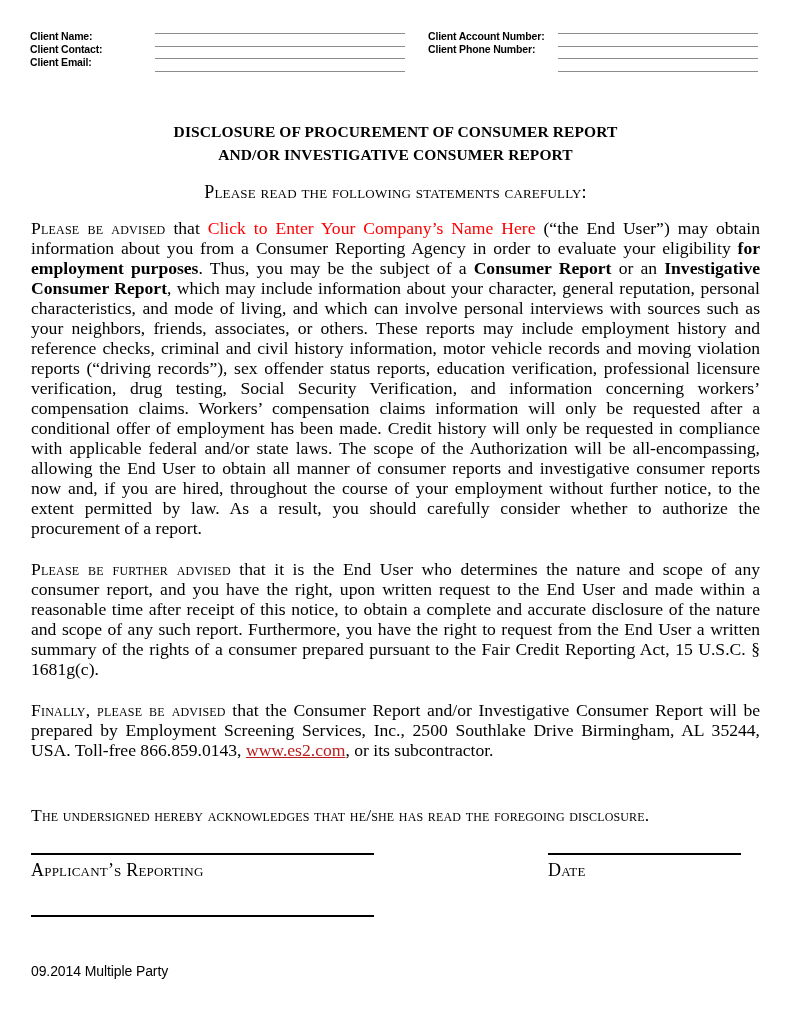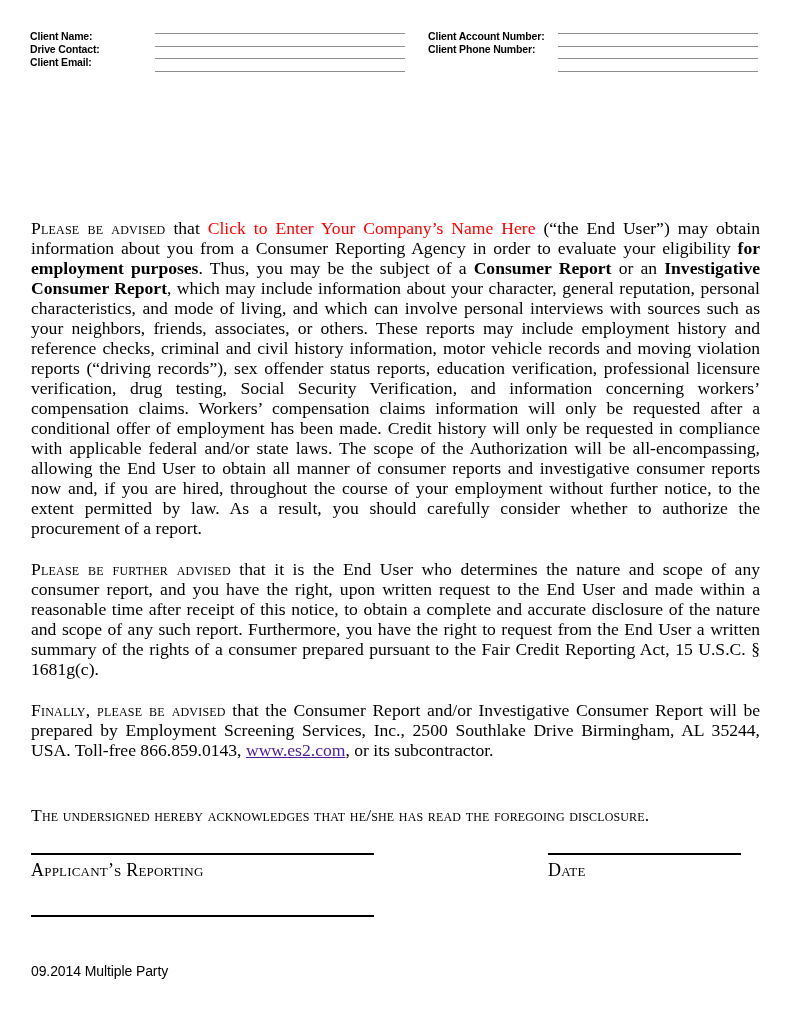--- a/index.html
+++ b/index.html
@@ -106,21 +106,21 @@
   }
   p.para:last-child { margin-bottom: 0; }
 
   .sc {
     font-variant: small-caps;
     letter-spacing: 0.2px;
   }
   .b { font-weight: bold; }
   .red { color: #ff0000; }
   .link {
-    color: #4c1d95;
+    color: #b91c1c;
     text-decoration: underline;
   }
 
   .ack {
     position: absolute;
     top: 803px;
     left: 31px;
     width: 729px;
     font-size: 17.6px;
     line-height: 24px;
@@ -171,21 +171,21 @@
 </head>
 <body>
 
 <div class="page">
 
   <div class="client-header">
 
     <div class="client-col left">
       <div class="client-labels">
         <div>Client Name:</div>
-        <div>Drive Contact:</div>
+        <div>Client Contact:</div>
         <div>Client Email:</div>
       </div>
       <div class="client-lines">
         <div class="rule-gray"></div>
         <div class="rule-gray"></div>
         <div class="rule-gray"></div>
         <div class="rule-gray"></div>
       </div>
     </div>
 
@@ -197,21 +197,26 @@
       <div class="client-lines">
         <div class="rule-gray"></div>
         <div class="rule-gray"></div>
         <div class="rule-gray"></div>
         <div class="rule-gray"></div>
       </div>
     </div>
 
   </div>
 
-
+  <div class="doc-title">
+    <div>DISCLOSURE OF PROCUREMENT OF CONSUMER REPORT</div>
+    <div>AND/OR INVESTIGATIVE CONSUMER REPORT</div>
+  </div>
+
+  <div class="read-carefully">Please read the following statements carefully:</div>
 
   <div class="body-area">
 
     <p class="para"><span class="sc">Please be advised</span><span> that </span><span class="red">Click to Enter Your Company’s Name Here</span><span> (“the End User”) may obtain information about you from a Consumer Reporting Agency in order to evaluate your eligibility </span><span class="b">for employment purposes</span><span>.  Thus, you may be the subject of a </span><span class="b">Consumer Report</span><span> or an </span><span class="b">Investigative Consumer Report</span><span>, which may include information about your character, general reputation, personal characteristics, and mode of living, and which can involve personal interviews with sources such as your neighbors, friends, associates, or others.  These reports may include employment history and reference checks, criminal and civil history information, motor vehicle records and moving violation reports (“driving records”), sex offender status reports, education verification, professional licensure verification, drug testing, Social Security Verification, and information concerning workers’ compensation claims.  Workers’ compensation claims information will only be requested after a conditional offer of employment has been made.  Credit history will only be requested in compliance with applicable federal and/or state laws.  The scope of the Authorization will be all-encompassing, allowing the End User to obtain all manner of consumer reports and investigative consumer reports now and, if you are hired, throughout the course of your employment without further notice, to the extent permitted by law.  As a result, you should carefully consider whether to authorize the procurement of a report.</span></p>
 
     <p class="para"><span class="sc">Please be further advised</span><span> that it is the End User who determines the nature and scope of any consumer report, and you have the right, upon written request to the End User and made within a reasonable time after receipt of this notice, to obtain a complete and accurate disclosure of the nature and scope of any such report.  Furthermore, you have the right to request from the End User a written summary of the rights of a consumer prepared pursuant to the Fair Credit Reporting Act, 15 U.S.C. § 1681g(c).</span></p>
 
     <p class="para"><span class="sc">Finally, please be advised</span><span> that the Consumer Report and/or Investigative Consumer Report will be prepared by Employment Screening Services, Inc., 2500 Southlake Drive Birmingham, AL  35244, USA. Toll-free 866.859.0143, </span><span class="link">www.es2.com</span><span>, or its subcontractor.</span></p>
 
   </div>

